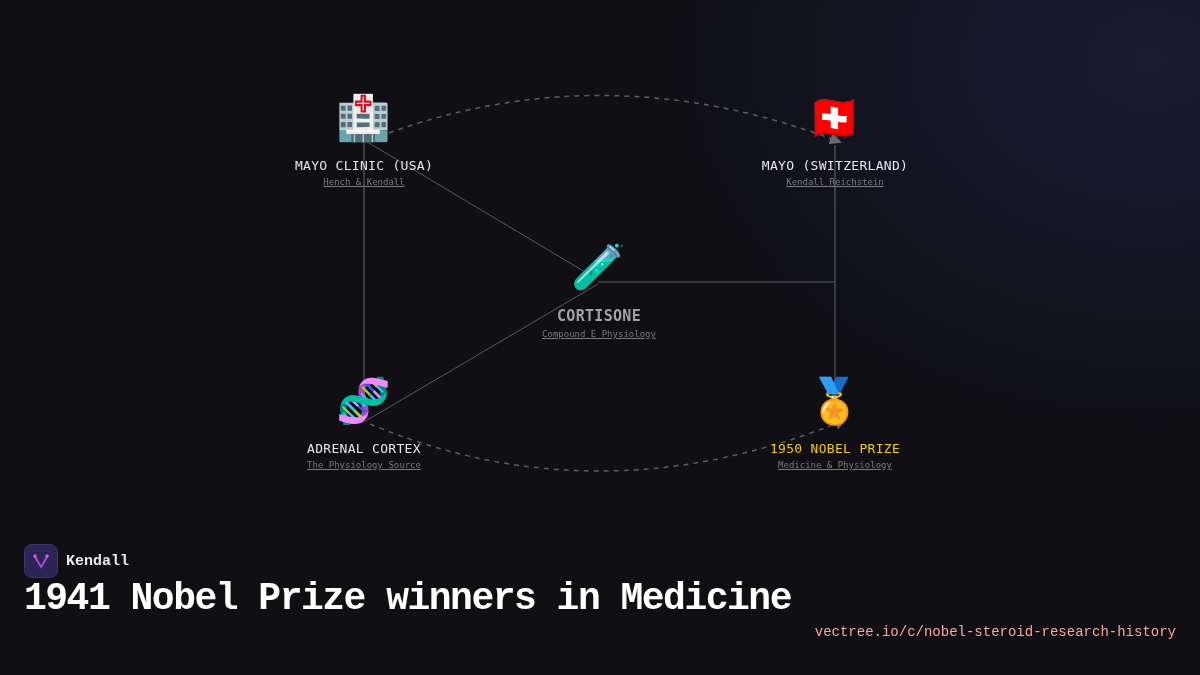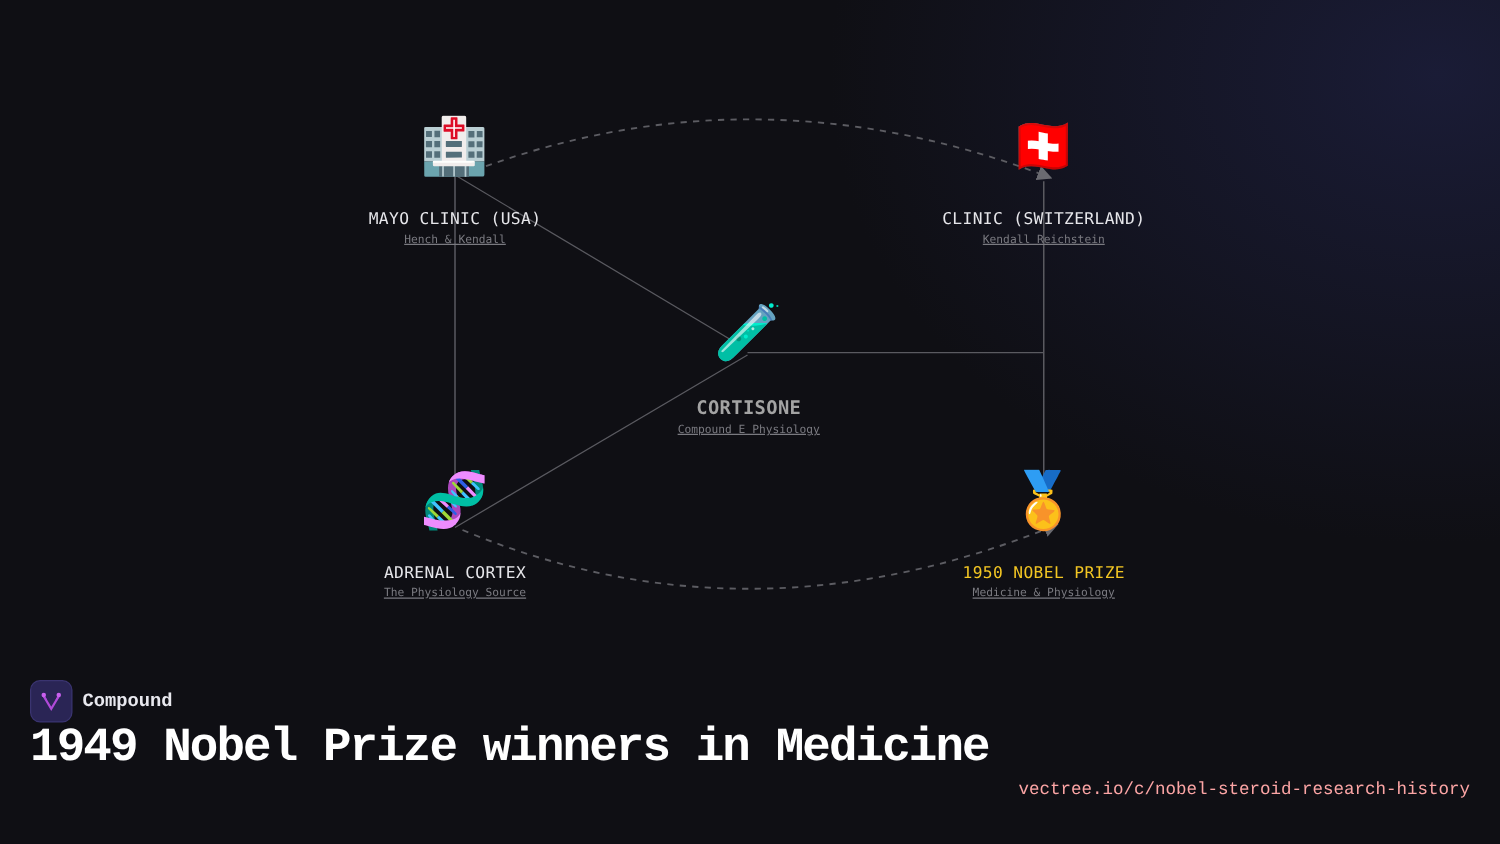--- a/index.html
+++ b/index.html
@@ -10,21 +10,21 @@
   }
   .bg-glow {
     position: absolute; inset: 0;
     background: radial-gradient(ellipse 650px 500px at 1150px 60px, rgba(28,30,60,0.85), rgba(15,15,20,0) 75%);
     pointer-events: none;
   }
   svg.edges { position: absolute; left: 0; top: 0; }
   .node { position: absolute; text-align: center; transform: translateX(-50%); white-space: nowrap; }
   .node .icon { font-size: 44px; line-height: 50px; display: block; height: 50px;
     font-family: "DejaVu Sans", sans-serif; }
-  .node .title { font-size: 13px; color: #e6e6ea; letter-spacing: 0.3px; margin-top: 25px; display: block; }
+  .node .title { font-size: 13px; color: #e6e6ea; letter-spacing: 0.3px; margin-top: 15px; display: block; }
   .node .sub { font-size: 9px; color: #7a7a80; margin-top: 4px; display: block; text-decoration: underline; }
   .node.center .title { color: #a3a3a3; font-weight: bold; font-size: 15px; }
   .node.prize .title { color: #f3c623; text-align: center; }
   .brand { position: absolute; left: 24px; top: 544px; display: flex; align-items: center; gap: 8px; }
   .brand .logo { width: 32px; height: 32px; border-radius: 8px; background: #2a2555;
     border: 1px solid #3a3470; display: flex; align-items: center; justify-content: center; }
   .brand .name { color: #e8e8ee; font-size: 15px; font-weight: bold; font-family: "Liberation Mono", monospace; }
   .headline { position: absolute; left: 24px; top: 582px; color: #ffffff; font-weight: bold;
     font-family: "Liberation Mono", monospace; font-size: 38px; line-height: 34px; letter-spacing: -1.5px; }
   .url { position: absolute; right: 24px; top: 624px; color: #fca5a5; font-size: 14px;
@@ -51,21 +51,21 @@
 </svg>
 
 <div class="node" style="left:364px; top:93px;">
   <span class="icon">🏥</span>
   <span class="title">MAYO CLINIC (USA)</span>
   <span class="sub">Hench &amp; Kendall</span>
 </div>
 
 <div class="node" style="left:835px; top:93px;">
   <span class="icon">🇨🇭</span>
-  <span class="title">CLINIC (SWITZERLAND)</span>
+  <span class="title">MAYO (SWITZERLAND)</span>
   <span class="sub">Kendall Reichstein</span>
 </div>
 
 <div class="node center" style="left:599px; top:242px;">
   <span class="icon">🧪</span>
   <span class="title">CORTISONE</span>
   <span class="sub">Compound E Physiology</span>
 </div>
 
 <div class="node" style="left:364px; top:376px;">
@@ -82,20 +82,20 @@
 
 <div class="brand">
   <div class="logo">
     <svg width="20" height="20" viewBox="0 0 20 20">
       <path d="M4,6 L10,16 L16,6" fill="none" stroke="#b04ad8" stroke-width="1.8" stroke-linecap="round"></path>
       <path d="M4,6 L6,9 M16,6 L14,9" fill="none" stroke="#b04ad8" stroke-width="1.5"></path>
       <circle cx="4" cy="5" r="1.8" fill="#c860ee"></circle>
       <circle cx="16" cy="5" r="1.8" fill="#c860ee"></circle>
     </svg>
   </div>
-  <span class="name">Compound</span>
+  <span class="name">Kendall</span>
 </div>
 
 <div class="headline">
-  <div>1949 Nobel Prize winners in Medicine</div>
+  <div>1941 Nobel Prize winners in Medicine</div>
 </div>
 
 <div class="url">vectree.io/c/nobel-steroid-research-history</div>
 
 </body></html>

